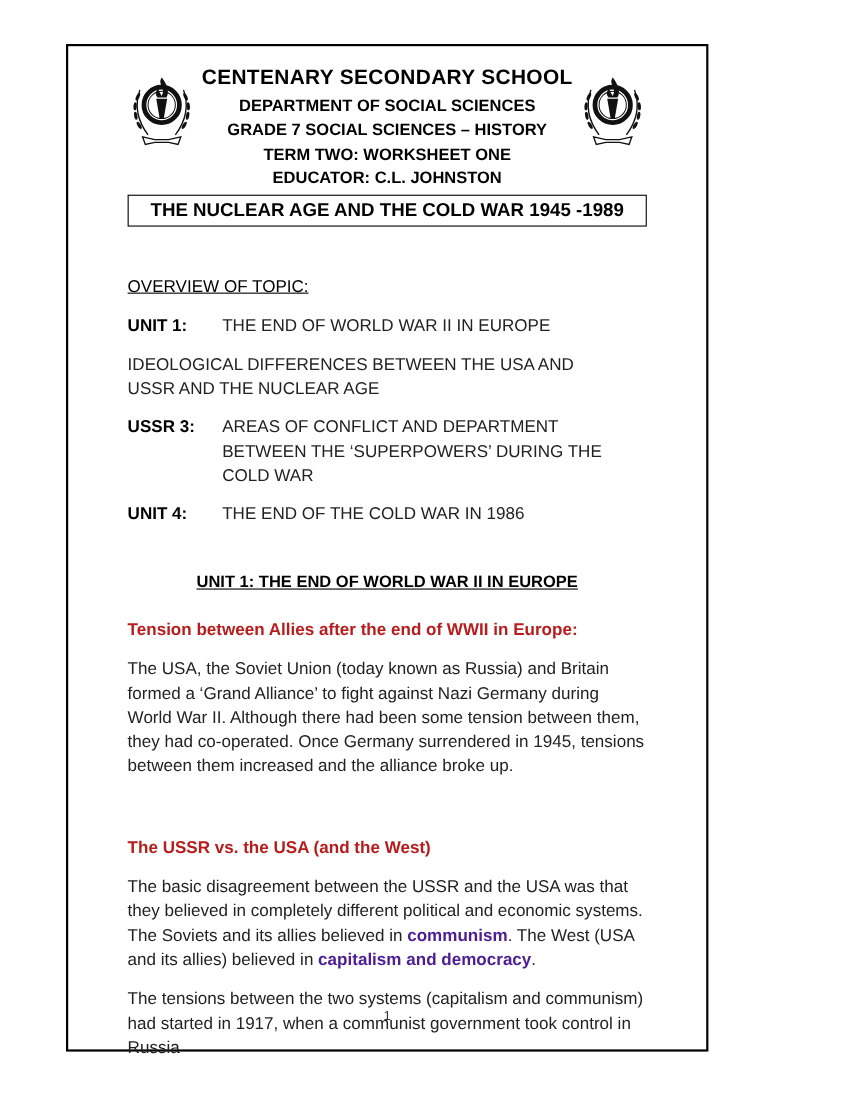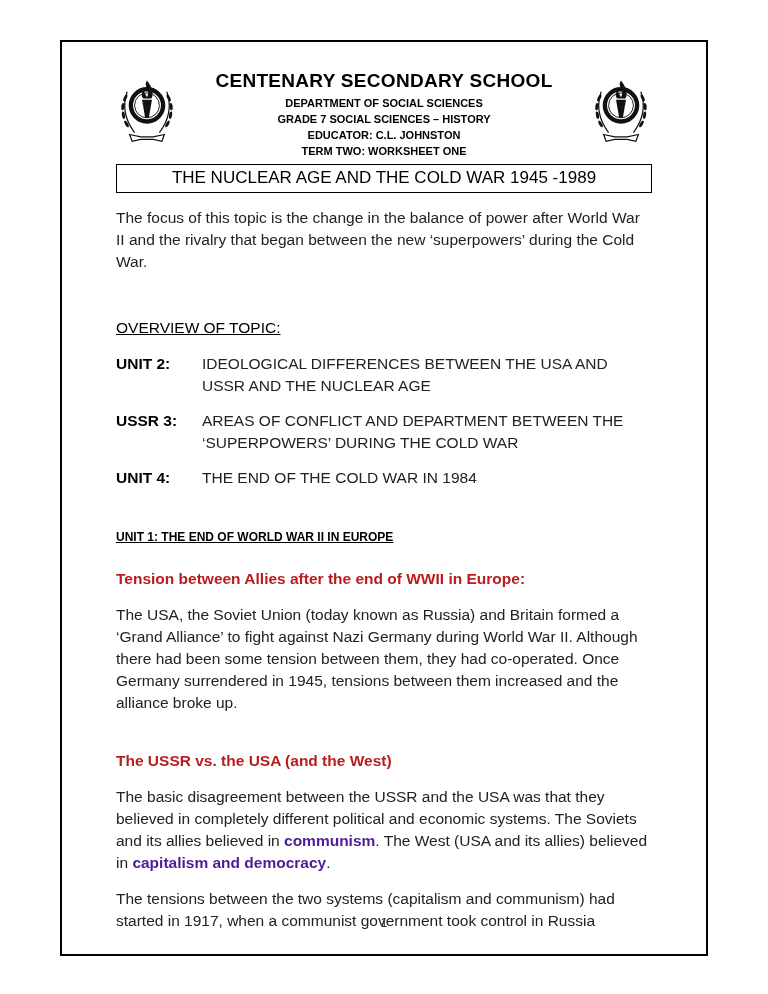--- a/index.html
+++ b/index.html
@@ -11,25 +11,25 @@
     width: 768px;
     height: 994px;
     position: relative;
     font-family: "Liberation Sans", sans-serif;
     color: #222;
   }
   .border-frame {
     position: absolute;
     left: 60px;
     top: 40px;
-    width: 648px;
+    width: 584px;
     height: 916px;
     border: 2px solid #000;
     box-sizing: border-box;
-    padding: 28px 54px 0 54px;
+    padding: 18px 54px 0 54px;
   }
   .header {
     display: flex;
     align-items: flex-start;
     justify-content: space-between;
   }
   .logo {
     width: 62px;
     flex: 0 0 62px;
     padding-top: 4px;
@@ -39,27 +39,27 @@
     text-align: center;
     font-weight: bold;
     color: #000;
   }
   .school-name {
     font-size: 19px;
     letter-spacing: 0.3px;
     margin-bottom: 4px;
   }
   .header-line {
-    font-size: 11px;
+    font-size: 15px;
     line-height: 1.45;
   }
   .title-box {
     border: 1.5px solid #000;
     text-align: center;
-    font-weight: normal;
+    font-weight: bold;
     font-size: 17px;
     color: #000;
     padding: 3px 4px 4px 4px;
     margin-top: 4px;
   }
   .body-text {
     font-size: 15.5px;
     line-height: 1.42;
   }
   p.para {
@@ -85,34 +85,35 @@
   .unit-label {
     flex: 0 0 86px;
     font-weight: bold;
     color: #000;
   }
   .unit-text {
     flex: 1;
     max-width: 448px;
   }
   .unit1-heading {
-    font-size: 12px;
+    font-size: 15px;
     font-weight: bold;
     color: #000;
     text-decoration: underline;
+    text-align: center;
     margin: 40px 0 0 0;
   }
   .sub-heading {
     font-size: 15.5px;
     font-weight: bold;
     color: #b91c1c;
     margin: 22px 0 0 0;
   }
   .sub-heading.spaced {
-    margin-top: 36px;
+    margin-top: 52px;
   }
   .b {
     font-weight: bold;
     color: #4c1d95;
   }
   .page-number {
     position: absolute;
     bottom: 24px;
     left: 0;
     right: 0;
@@ -144,22 +145,22 @@
         <path d="M50,10 C43,21 57,24 50,37 C47,31 44,28 46,23 C41,30 40,35 44,39 L57,39 C62,32 58,20 50,10 Z" fill="#111"></path>
         <polygon points="42,41 58,41 53,70 47,70" fill="#111"></polygon>
         <path d="M22,97 L40,101 L60,101 L78,97 L74,108 L60,105 L40,105 L26,108 Z" fill="none" stroke="#111" stroke-width="2"></path>
       </svg>
     </div>
 
     <div class="header-text">
       <div class="school-name">CENTENARY SECONDARY SCHOOL</div>
       <div class="header-line">DEPARTMENT OF SOCIAL SCIENCES</div>
       <div class="header-line">GRADE 7 SOCIAL SCIENCES – HISTORY</div>
+      <div class="header-line">TERM TWO: WORKSHEET ONE</div>
       <div class="header-line">EDUCATOR: C.L. JOHNSTON</div>
-      <div class="header-line">TERM TWO: WORKSHEET ONE</div>
     </div>
 
     <div class="logo">
       <svg viewBox="0 0 100 115" width="62" height="72">
         <path d="M18,28 Q6,62 30,94" fill="none" stroke="#111" stroke-width="2"></path>
         <path d="M82,28 Q94,62 70,94" fill="none" stroke="#111" stroke-width="2"></path>
         <ellipse cx="15" cy="38" rx="6" ry="2.4" transform="rotate(-65 15 38)" fill="#111"></ellipse>
         <ellipse cx="11" cy="52" rx="6" ry="2.4" transform="rotate(-85 11 52)" fill="#111"></ellipse>
         <ellipse cx="12" cy="66" rx="6" ry="2.4" transform="rotate(-100 12 66)" fill="#111"></ellipse>
         <ellipse cx="17" cy="80" rx="6" ry="2.4" transform="rotate(-120 17 80)" fill="#111"></ellipse>
@@ -175,36 +176,38 @@
       </svg>
     </div>
   </header>
 
   <div class="title-box">
     <span>THE NUCLEAR AGE AND THE COLD WAR 1945 -1989</span>
   </div>
 
   <div class="body-text">
 
-    <p class="para intro">The focus of this topic is the change in the balance of power after World War II and the rivalry that began between the new ‘superpowers’ during the Cold War.</p>
 
     <h3 class="section-heading">OVERVIEW OF TOPIC:</h3>
 
     <div class="units">
       <div class="unit-row">
-        <span class="unit-label">UNIT 2:</span>
+        <span class="unit-label">UNIT 1:</span>
+        <span class="unit-text">THE END OF WORLD WAR II IN EUROPE</span>
+      </div>
+      <div class="unit-row">
         <span class="unit-text">IDEOLOGICAL DIFFERENCES BETWEEN THE USA AND USSR AND THE NUCLEAR AGE</span>
       </div>
       <div class="unit-row">
         <span class="unit-label">USSR 3:</span>
         <span class="unit-text">AREAS OF CONFLICT AND DEPARTMENT BETWEEN THE ‘SUPERPOWERS’ DURING THE COLD WAR</span>
       </div>
       <div class="unit-row">
         <span class="unit-label">UNIT 4:</span>
-        <span class="unit-text">THE END OF THE COLD WAR IN 1984</span>
+        <span class="unit-text">THE END OF THE COLD WAR IN 1986</span>
       </div>
     </div>
 
     <h3 class="unit1-heading">UNIT 1: THE END OF WORLD WAR II IN EUROPE</h3>
 
     <h4 class="sub-heading">Tension between Allies after the end of WWII in Europe:</h4>
 
     <p class="para">The USA, the Soviet Union (today known as Russia) and Britain formed a ‘Grand Alliance’ to fight against Nazi Germany during World War II. Although there had been some tension between them, they had co-operated. Once Germany surrendered in 1945, tensions between them increased and the alliance broke up.</p>
 
     <h4 class="sub-heading spaced">The USSR vs. the USA (and the West)</h4>

